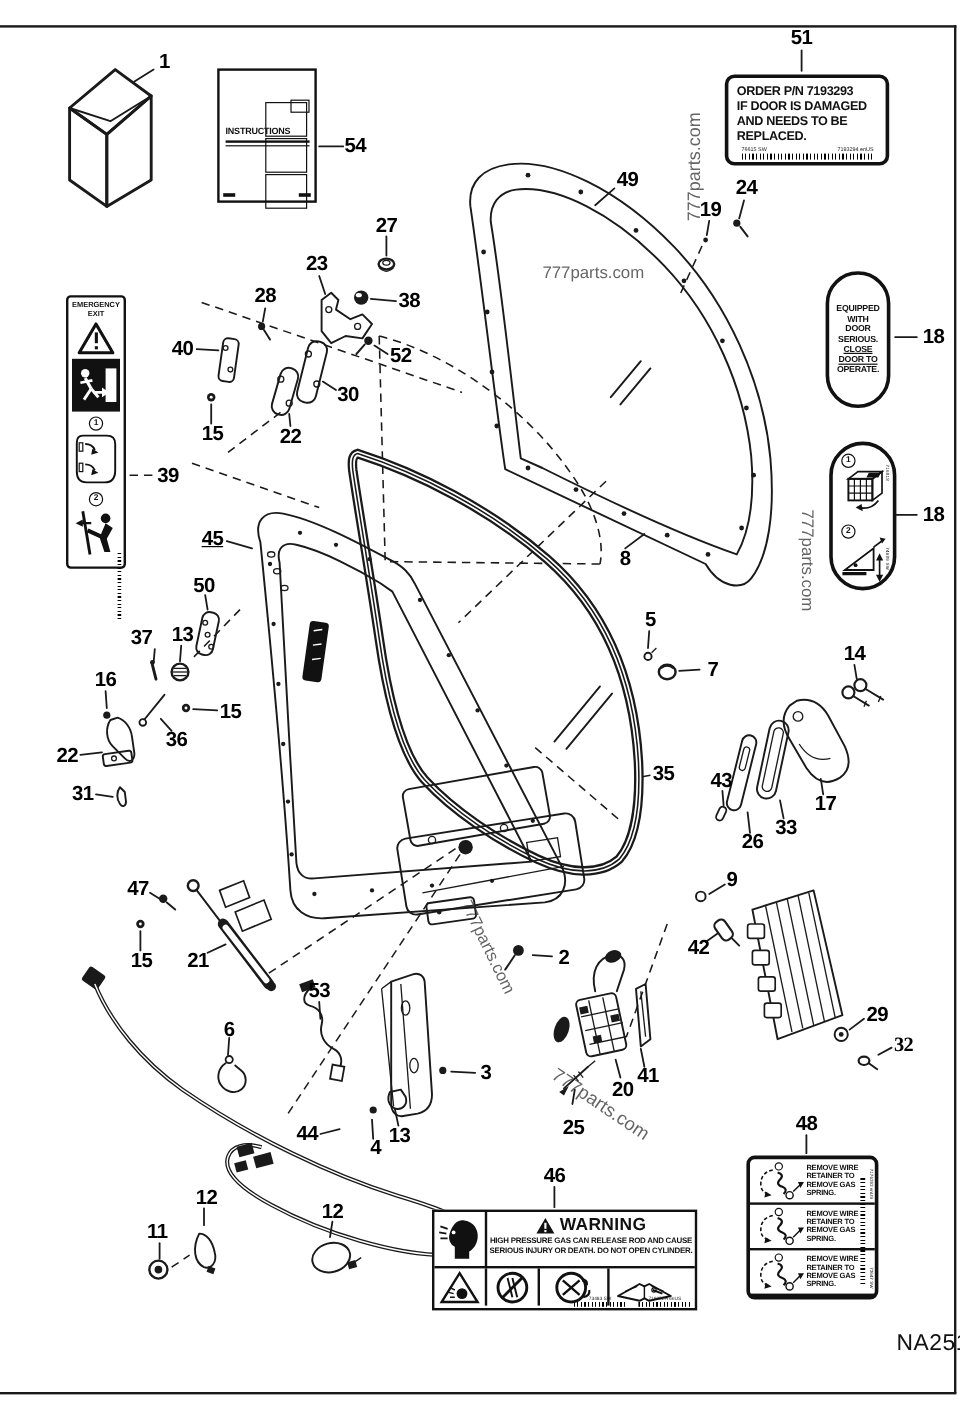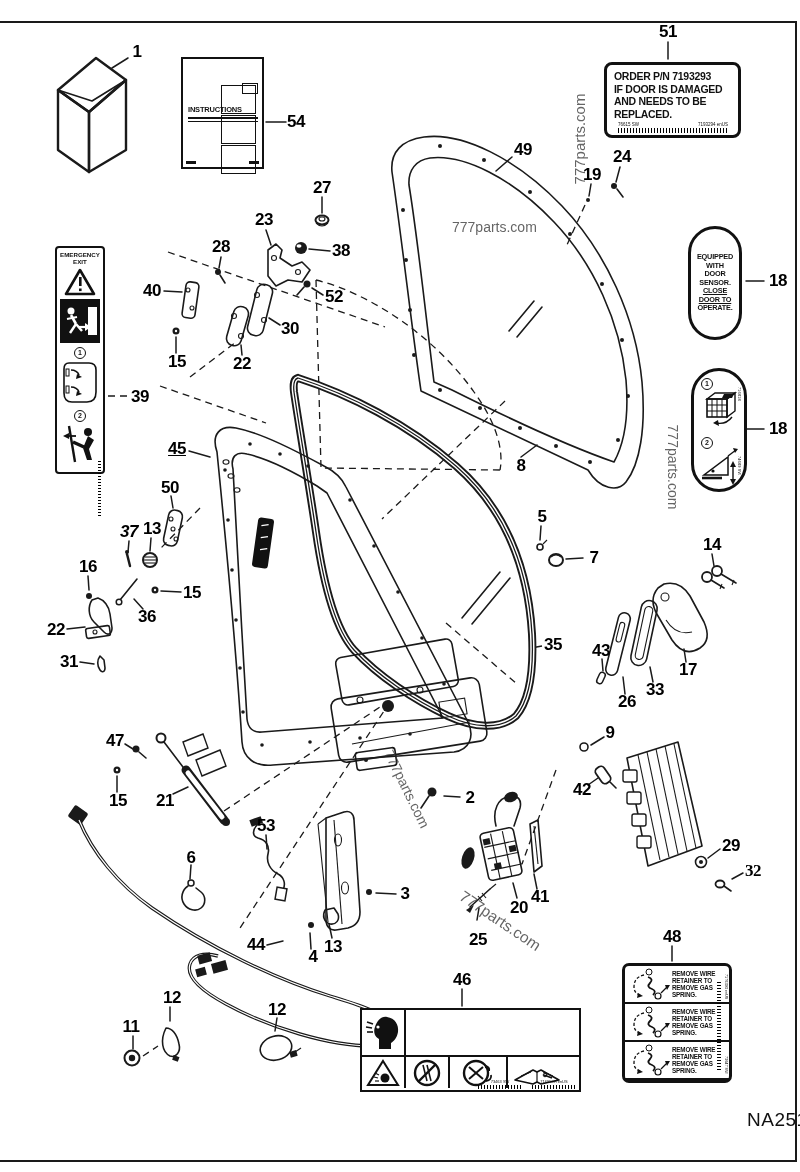--- a/index.html
+++ b/index.html
@@ -501,21 +501,21 @@
     <line x1="15" y1="14" x2="6" y2="14" stroke="#111" stroke-width="1.8"></line>
     <polygon points="8,11 2,14 8,17" fill="#111"></polygon>
   </svg>
   <div class="vb vbarcode"></div>
 </div>
 
 <div id="sensorText" class="decal">
   <span>EQUIPPED</span>
   <span>WITH</span>
   <span>DOOR</span>
-  <span>SENSOR.</span>
+  <span>SERIOUS.</span>
   <span class="u">CLOSE</span>
   <span class="u">DOOR TO</span>
   <span>OPERATE.</span>
 </div>
 
 <div id="sensorPict" class="decal">
   <span class="circ" style="left:7px;top:7px;">1</span>
   <svg class="abs" style="left:8px;top:16px;" width="38" height="40" viewBox="0 0 38 40">
     <polygon points="5,12 13,6 33,6 25,12" fill="none" stroke="#111" stroke-width="1.4"></polygon>
     <polygon points="22,7 32,7 30,11 20,11" fill="#111"></polygon>
@@ -547,20 +547,34 @@
 <div id="warning" class="decal">
   <div class="r1">
     <div class="hcell">
       <svg width="36" height="38" viewBox="0 0 36 38">
         <path d="M 22 3 C 30 4 34 11 33 18 C 32 24 29 27 26 29 L 26 35 L 14 35 L 14 25 C 10 23 8 18 10 13 C 12 7 16 2 22 3 Z" fill="#111"></path>
         <circle cx="13" cy="13" r="1.6" fill="#fff"></circle>
         <line x1="2" y1="8" x2="8" y2="10" stroke="#111" stroke-width="1.6"></line>
         <line x1="1" y1="13" x2="7" y2="14" stroke="#111" stroke-width="1.6"></line>
         <line x1="2" y1="18" x2="8" y2="18" stroke="#111" stroke-width="1.6"></line>
       </svg>
+    </div>
+    <div class="htxt">
+      <div class="wtitle">
+        <svg width="17" height="15" viewBox="0 0 17 15">
+          <polygon points="8.5,1 16,14 1,14" fill="#111"></polygon>
+          <rect x="7.6" y="5" width="1.8" height="5" fill="#fff"></rect>
+            <rect x="7.6" y="11" width="1.8" height="1.8" fill="#fff"></rect>
+        </svg>
+        <span>WARNING</span>
+      </div>
+      <div class="body">
+        <div>HIGH PRESSURE GAS CAN RELEASE ROD AND CAUSE</div>
+        <div>SERIOUS INJURY OR DEATH. DO NOT OPEN CYLINDER.</div>
+      </div>
     </div>
   </div>
   <div class="r2">
     <div class="c" style="width:42px;">
       <svg width="34" height="28" viewBox="0 0 34 28">
         <polygon points="17,2 32,26 2,26" fill="none" stroke="#111" stroke-width="2"></polygon>
         <circle cx="19" cy="19" r="4.5" fill="#111"></circle>
         <line x1="9" y1="14" x2="13" y2="16" stroke="#111" stroke-width="1.2"></line>
         <line x1="8" y1="18" x2="12" y2="19" stroke="#111" stroke-width="1.2"></line>
         <line x1="9" y1="22" x2="13" y2="22" stroke="#111" stroke-width="1.2"></line>
@@ -671,21 +685,21 @@
     <span class="callout" style="left: 334px; top: 297px;">52</span>
     <span class="callout" style="left: 290px; top: 329px;">30</span>
     <span class="callout" style="left: 242px; top: 364px;">22</span>
     <span class="callout" style="left: 177px; top: 362px;">15</span>
     <span class="callout" style="left: 140px; top: 397px;">39</span>
     <span class="callout" style="left: 778px; top: 281px;">18</span>
     <span class="callout" style="left: 778px; top: 429px;">18</span>
     <span class="callout" style="left: 177px; top: 449px; text-decoration: underline;">45</span>
     <span class="callout" style="left: 521px; top: 466px;">8</span>
     <span class="callout" style="left: 170px; top: 488px;">50</span>
-    <span class="callout" style="left: 129px; top: 532px; font-style: italic;">37</span>
+    <span class="callout" style="left: 118px; top: 532px;">37</span>
     <span class="callout" style="left: 152px; top: 529px;">13</span>
     <span class="callout" style="left: 542px; top: 517px;">5</span>
     <span class="callout" style="left: 594px; top: 558px;">7</span>
     <span class="callout" style="left: 88px; top: 567px;">16</span>
     <span class="callout" style="left: 712px; top: 545px;">14</span>
     <span class="callout" style="left: 192px; top: 593px;">15</span>
     <span class="callout" style="left: 147px; top: 617px;">36</span>
     <span class="callout" style="left: 56px; top: 630px;">22</span>
     <span class="callout" style="left: 553px; top: 645px;">35</span>
     <span class="callout" style="left: 69px; top: 662px;">31</span>

